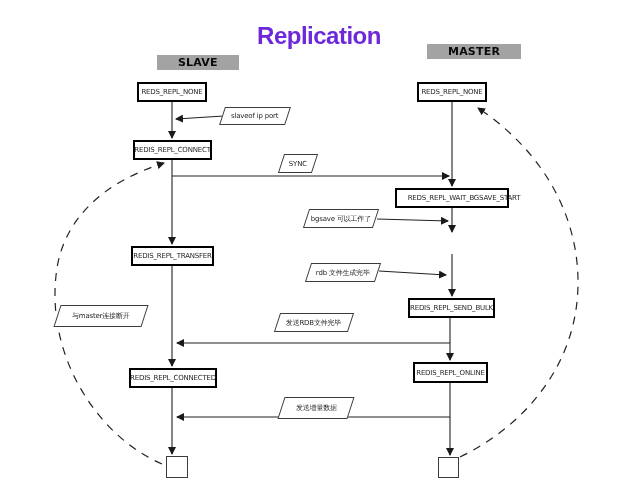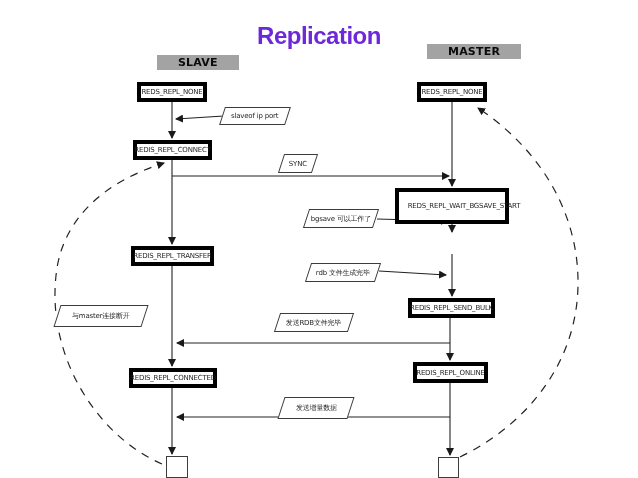--- a/index.html
+++ b/index.html
@@ -12,21 +12,21 @@
     font-size:24px;font-weight:600;color:#6d28d9;letter-spacing:-0.5px;
     font-family:"Liberation Sans","DejaVu Sans",sans-serif;
   }
   .lane-label{
     position:absolute;background:#a3a3a3;color:#0a0a0a;font-weight:700;
     font-size:11px;line-height:15px;padding:0 21px;letter-spacing:0.2px;
   }
   .lane-label.slave{left:157px;top:55px;}
   .lane-label.master{left:427px;top:44px;}
   .state{
-    position:absolute;background:#ffffff;border:4px solid #000000;
+    position:absolute;background:#ffffff;border:2px solid #000000;
     display:flex;align-items:center;justify-content:center;
     font-size:7px;color:#1f1f1f;letter-spacing:-0.2px;white-space:nowrap;
     box-sizing:border-box;z-index:3;
   }
   .para{
     position:absolute;background:#ffffff;border:1px solid #3c3c3c;
     transform:skewX(-18deg);display:flex;align-items:center;justify-content:center;
     box-sizing:border-box;z-index:3;
   }
   .para > span{
@@ -79,21 +79,21 @@
       <path d="M460,457 C 528,424 577,362 578,285 C 579,210 537,147 478,108" stroke-dasharray="8 7" stroke-width="1.2" marker-end="url(#arr)"></path>
     </g>
   </svg>
 
   <div class="state" style="left:137px;top:82px;width:70px;height:20px;">REDS_REPL_NONE</div>
   <div class="state" style="left:133px;top:140px;width:79px;height:20px;">REDIS_REPL_CONNECT</div>
   <div class="state" style="left:129px;top:368px;width:88px;height:20px;">REDIS_REPL_CONNECTED</div>
   <div class="state" style="left:131px;top:246px;width:83px;height:20px;">REDIS_REPL_TRANSFER</div>
 
   <div class="state" style="left:417px;top:82px;width:70px;height:20px;">REDS_REPL_NONE</div>
-  <div class="state" style="left:395px;top:188px;width:114px;height:36px;padding-left:24px;">REDS_REPL_WAIT_BGSAVE_START</div>
+  <div class="state" style="left:395px;top:188px;width:114px;height:20px;padding-left:24px;">REDS_REPL_WAIT_BGSAVE_START</div>
   <div class="state" style="left:413px;top:362px;width:75px;height:21px;">REDIS_REPL_ONLINE</div>
   <div class="state" style="left:408px;top:298px;width:87px;height:20px;">REDIS_REPL_SEND_BULK</div>
 
   <div class="para" style="left:222px;top:107px;width:66px;height:18px;">
     <span>slaveof ip port</span>
   </div>
   <div class="para" style="left:281px;top:154px;width:34px;height:19px;">
     <span>SYNC</span>
   </div>
   <div class="para" style="left:306px;top:209px;width:70px;height:19px;">

